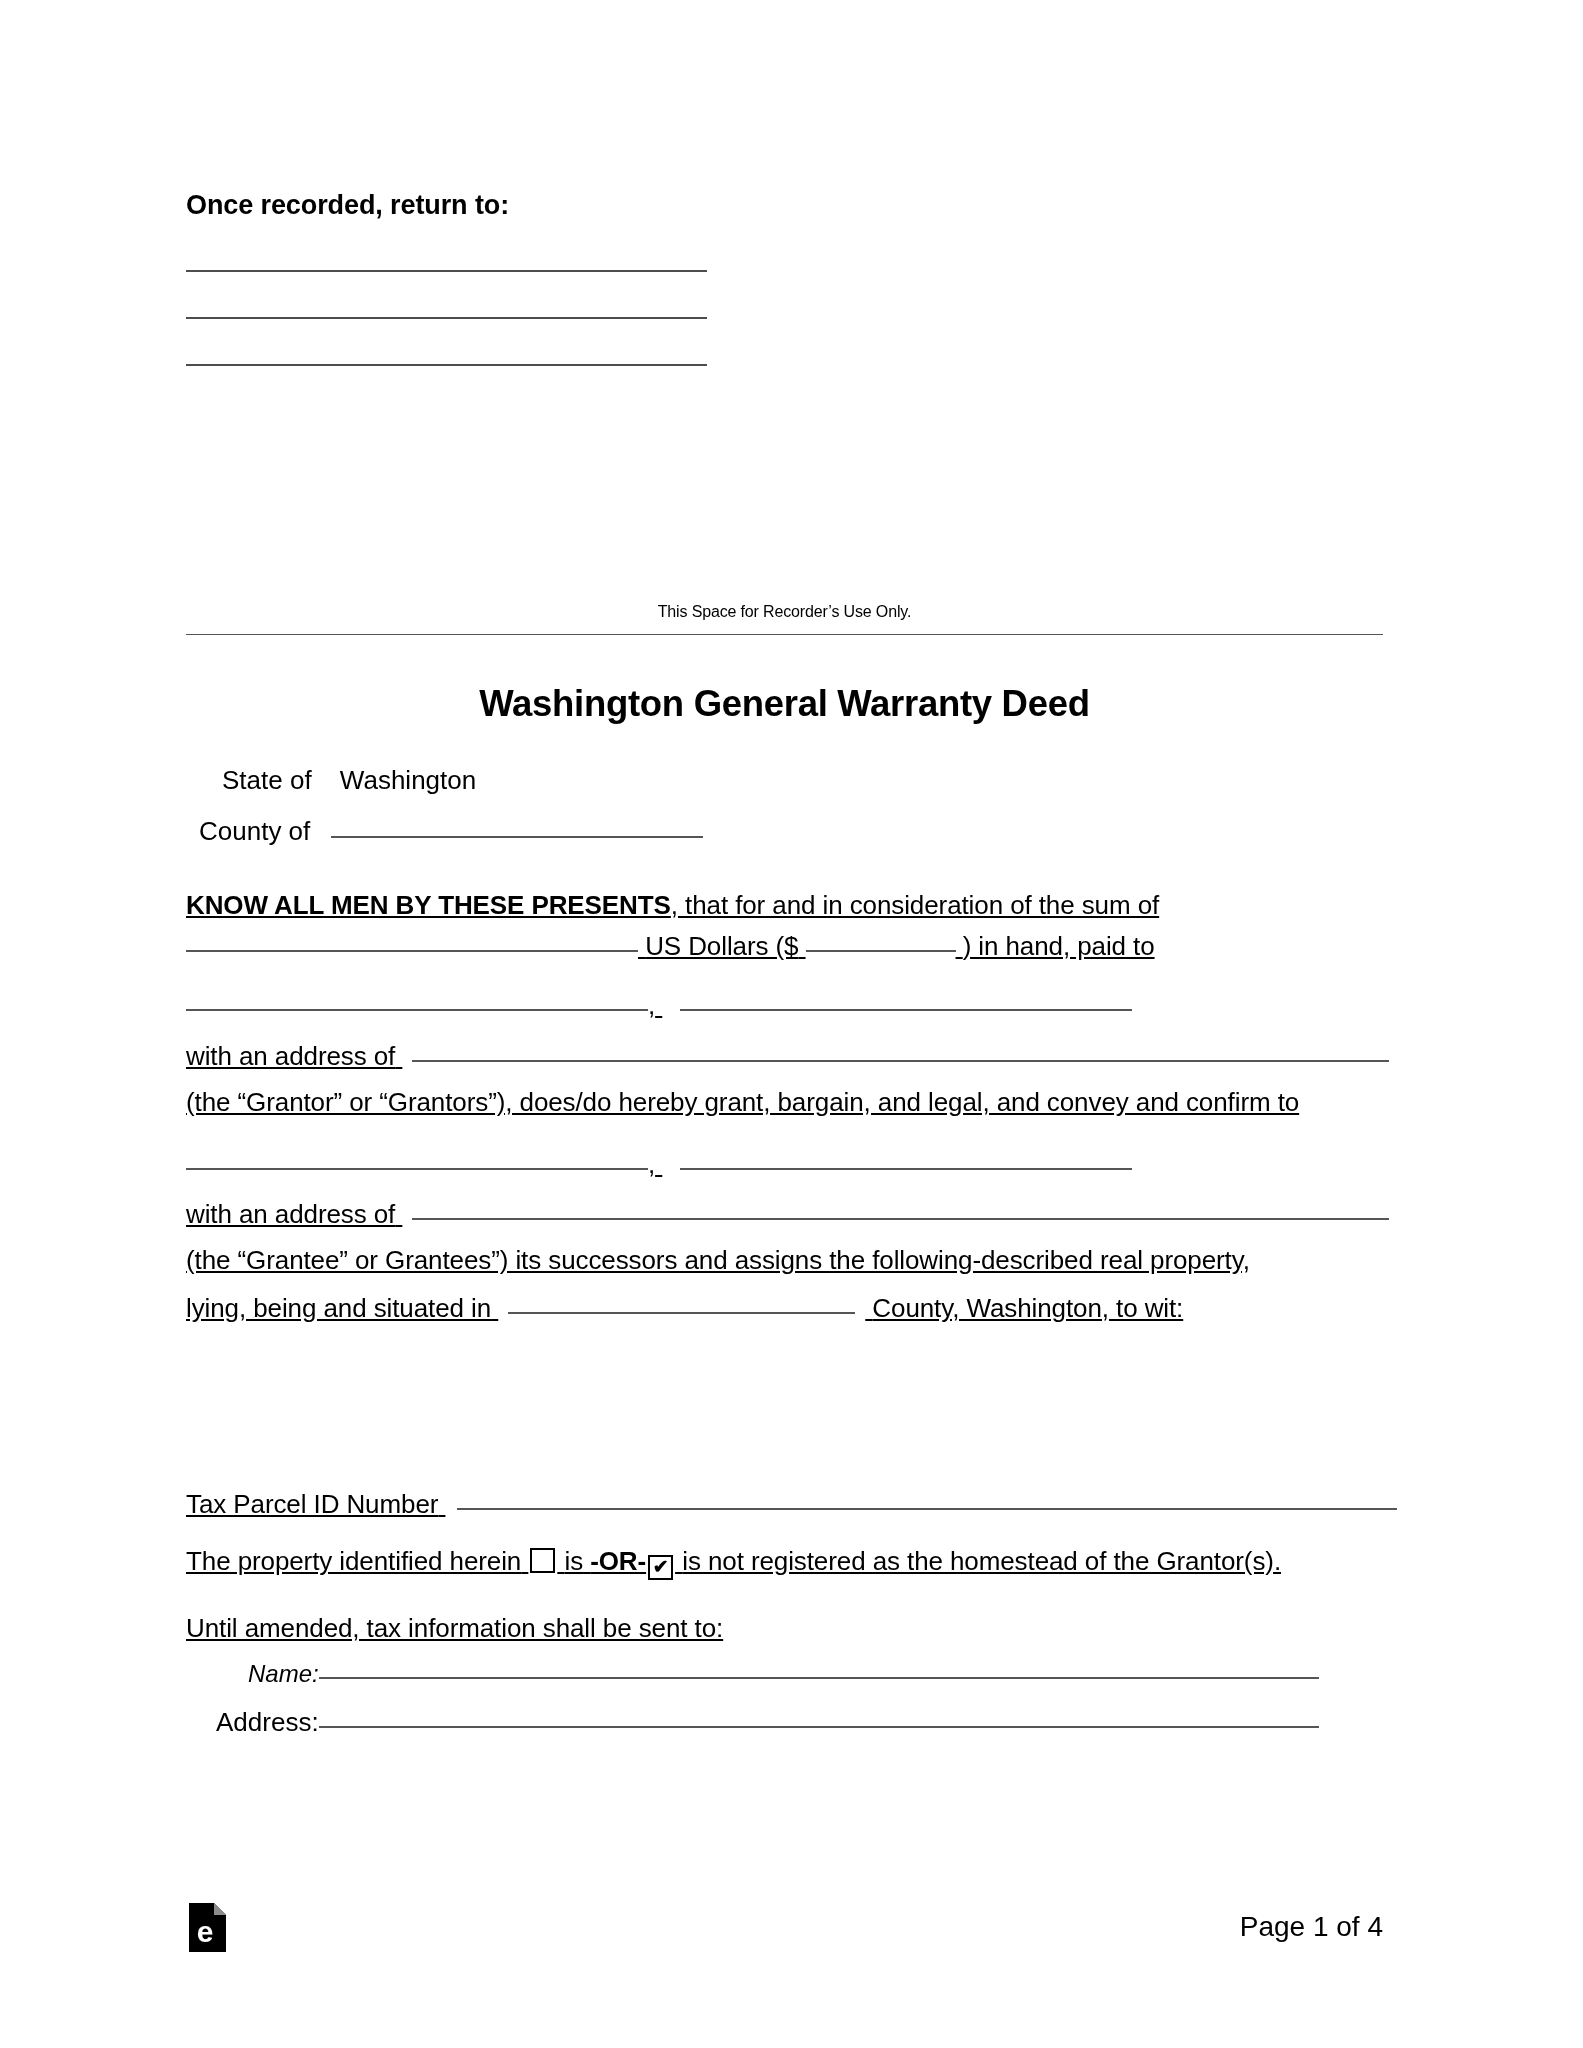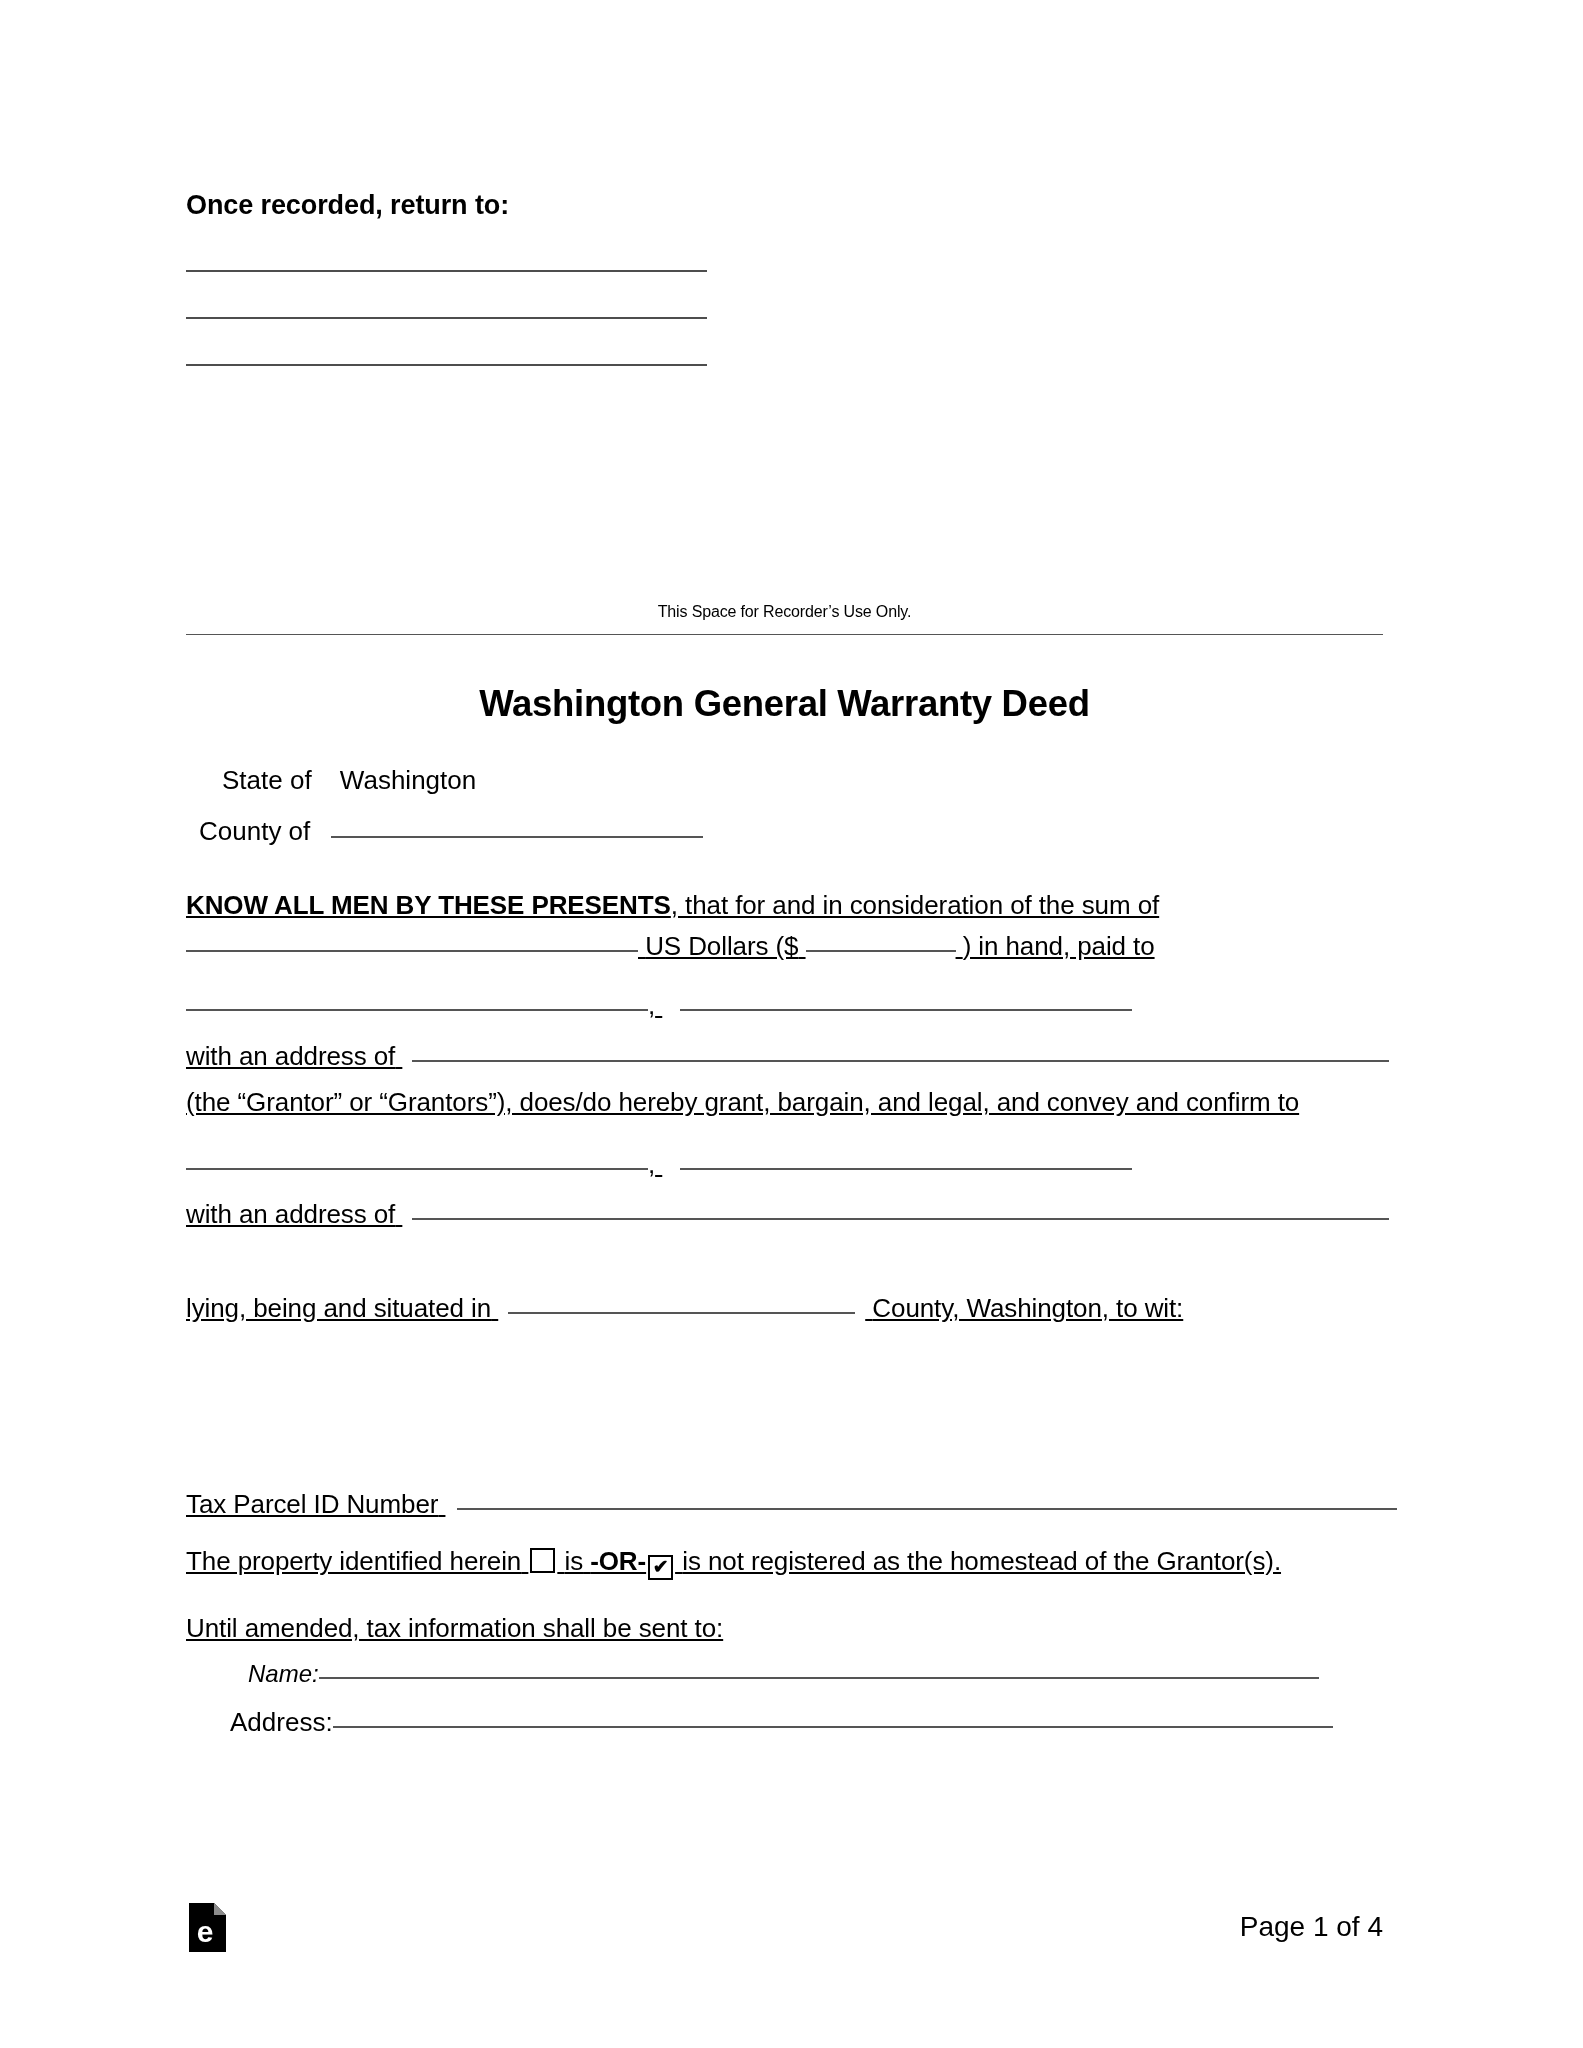--- a/index.html
+++ b/index.html
@@ -158,21 +158,21 @@
   .name-row {
     position: absolute;
     left: 62px;
     top: 1660px;
     font-size: 24px;
     white-space: nowrap;
     font-style: italic;
   }
   .addr-row {
     position: absolute;
-    left: 44px;
+    left: 30px;
     top: 1707px;
     font-size: 26px;
     white-space: nowrap;
   }
 
   
   .cbox {
     display: inline-block;
     width: 25px;
     height: 25px;
@@ -262,20 +262,21 @@
     <div class="body-line l-grantee">
       <span class="rule" style="width:462px"></span><span>,</span>
       <span class="rule" style="width:452px; margin-left:18px"></span>
     </div>
 
     <div class="body-line l-eaddr">
       <span>with an address of</span>
       <span class="rule" style="width:977px; margin-left:10px"></span>
     </div>
 
+    <div class="body-line l-grantee-def">(the “Grantee” or Grantees”) its successors and assigns the following-described real property,</div>
 
     <div class="body-line l-lying">
       <span>lying, being and situated in</span>
       <span class="rule" style="width:347px; margin-left:10px; margin-right:10px"></span>
       <span>County, Washington, to wit:</span>
     </div>
 
 
     <div class="body-line l-tax">
       <span>Tax Parcel ID Number</span>

